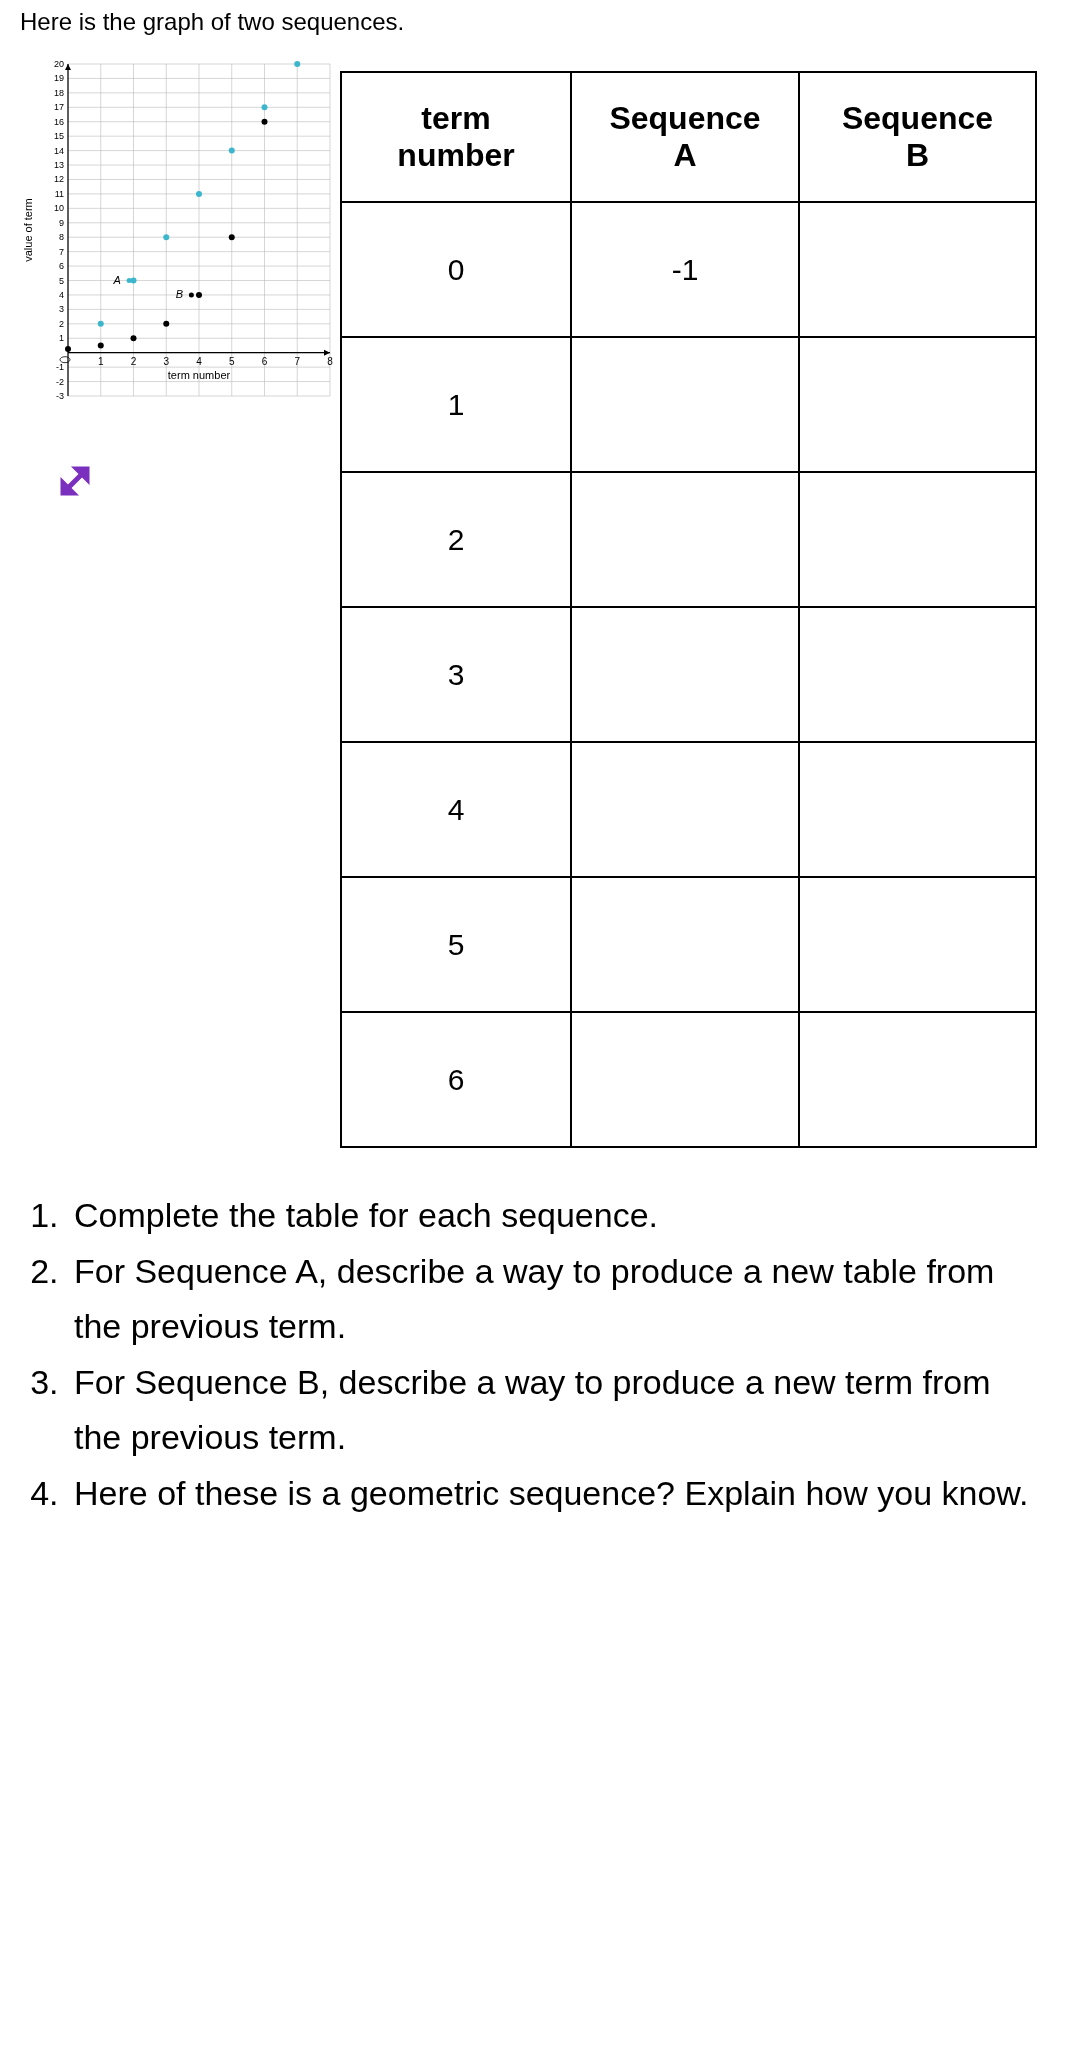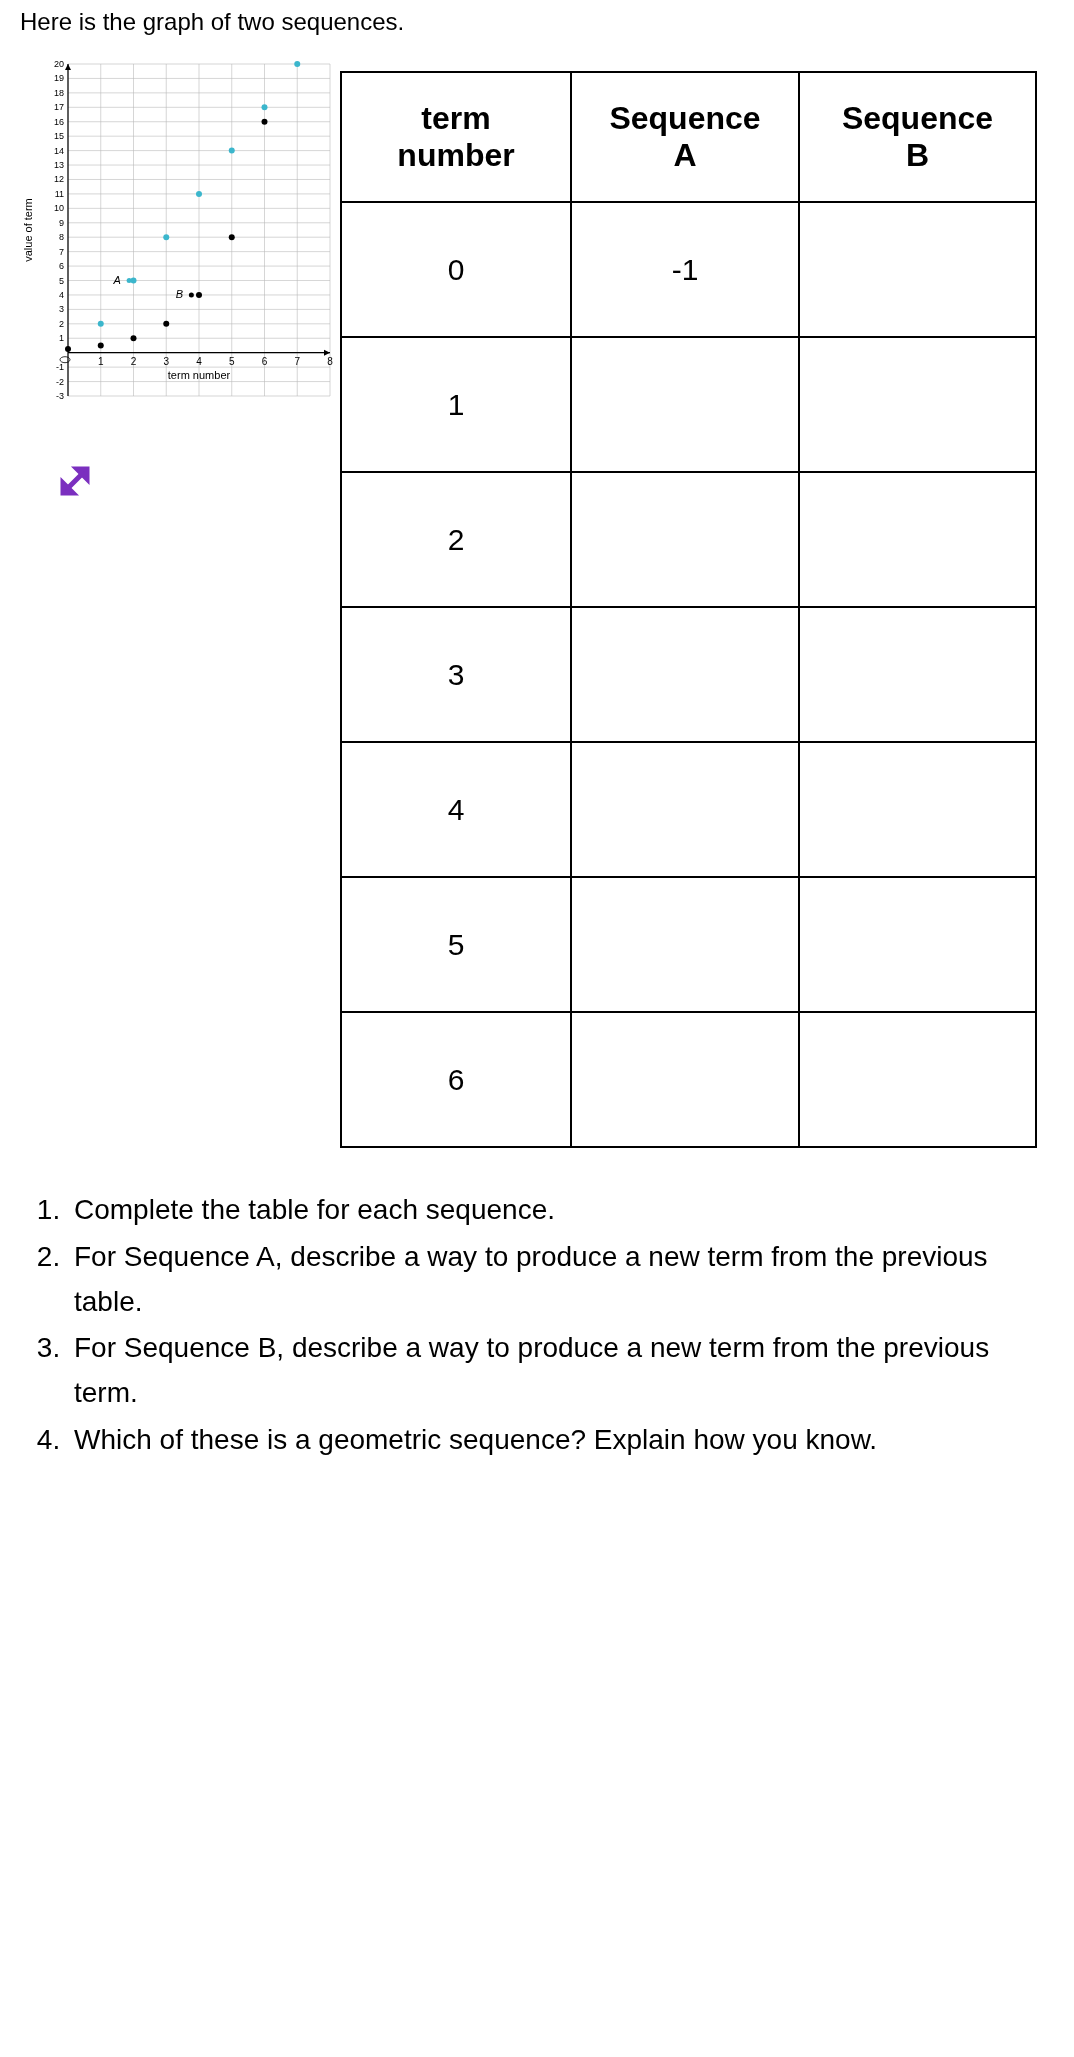--- a/index.html
+++ b/index.html
@@ -52,21 +52,21 @@
   }
   table.seq td {
     height: 135px;
     font-size: 30px;
   }
   table.seq th:nth-child(1), table.seq td:nth-child(1) { width: 230px; }
   table.seq th:nth-child(2), table.seq td:nth-child(2) { width: 228px; }
   table.seq th:nth-child(3), table.seq td:nth-child(3) { width: 237px; }
   .questions {
     padding: 40px 30px 20px 30px;
-    font-size: 28px;
+    font-size: 34px;
     line-height: 1.6;
   }
   .questions ol {
     list-style-position: outside;
     padding-left: 38px;
   }
   .questions li {
     padding-left: 6px;
     margin-bottom: 2px;
   }
@@ -226,17 +226,17 @@
             <td></td>
           </tr>
         </tbody>
     </table>
   </div>
 </div>
 
 <div class="questions">
   <ol id="question-ol">
       <li>Complete the table for each sequence.</li>
-      <li>For Sequence A, describe a way to produce a new term from the previous table.</li>
+      <li>For Sequence A, describe a way to produce a new table from the previous term.</li>
       <li>For Sequence B, describe a way to produce a new term from the previous term.</li>
-      <li>Which of these is a geometric sequence? Explain how you know.</li>
+      <li>Here of these is a geometric sequence? Explain how you know.</li>
     </ol>
 </div>
 
 </body></html>

